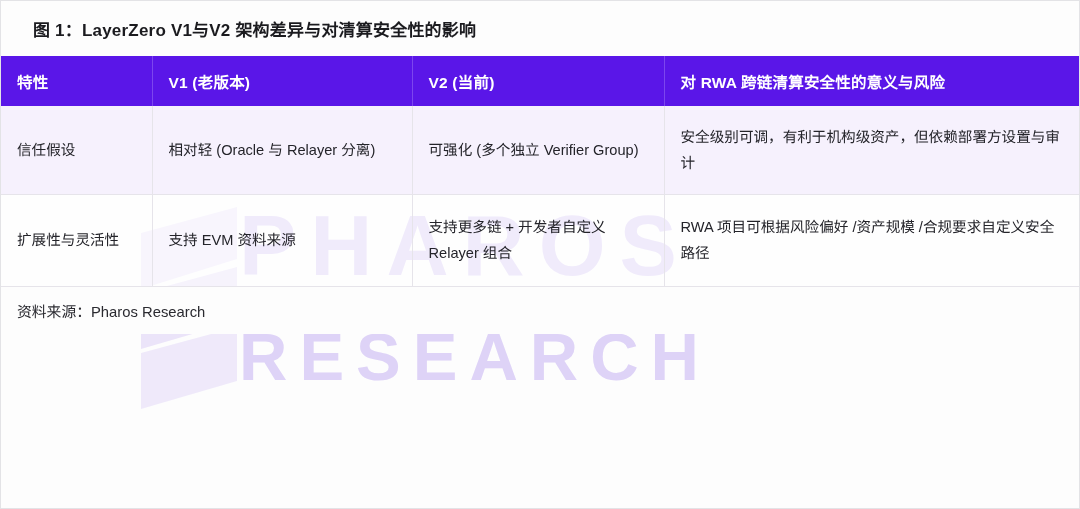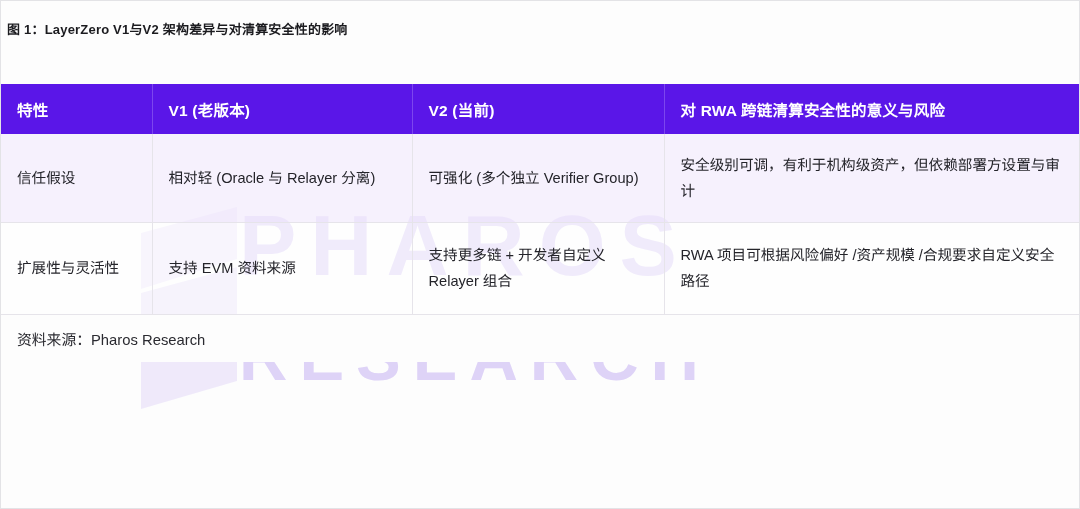--- a/index.html
+++ b/index.html
@@ -64,38 +64,37 @@
     letter-spacing: 12px;
   }
 
   
   .fig-title {
     position: relative;
     z-index: 3;
     height: 55px;
     display: flex;
     align-items: center;
-    padding: 0 6px;
-    box-sizing: border-box;
-    font-size: 13px;
+    padding: 0 32px;
+    box-sizing: border-box;
+    font-size: 17px;
     font-weight: 700;
     color: #1b1b1f;
     letter-spacing: .2px;
   }
 
   
   .tbl-wrap {
     position: relative;
     z-index: 2;
   }
   table.matrix {
     width: 1080px;
     border-collapse: collapse;
     table-layout: fixed;
-    margin-top: 28px;
   }
   table.matrix col.c0 { width: 151px; }
   table.matrix col.c1 { width: 260px; }
   table.matrix col.c2 { width: 252px; }
   table.matrix col.c3 { width: 417px; }
 
   table.matrix thead th {
     background: #5a16e8;
     color: #ffffff;
     font-size: 15.5px;

